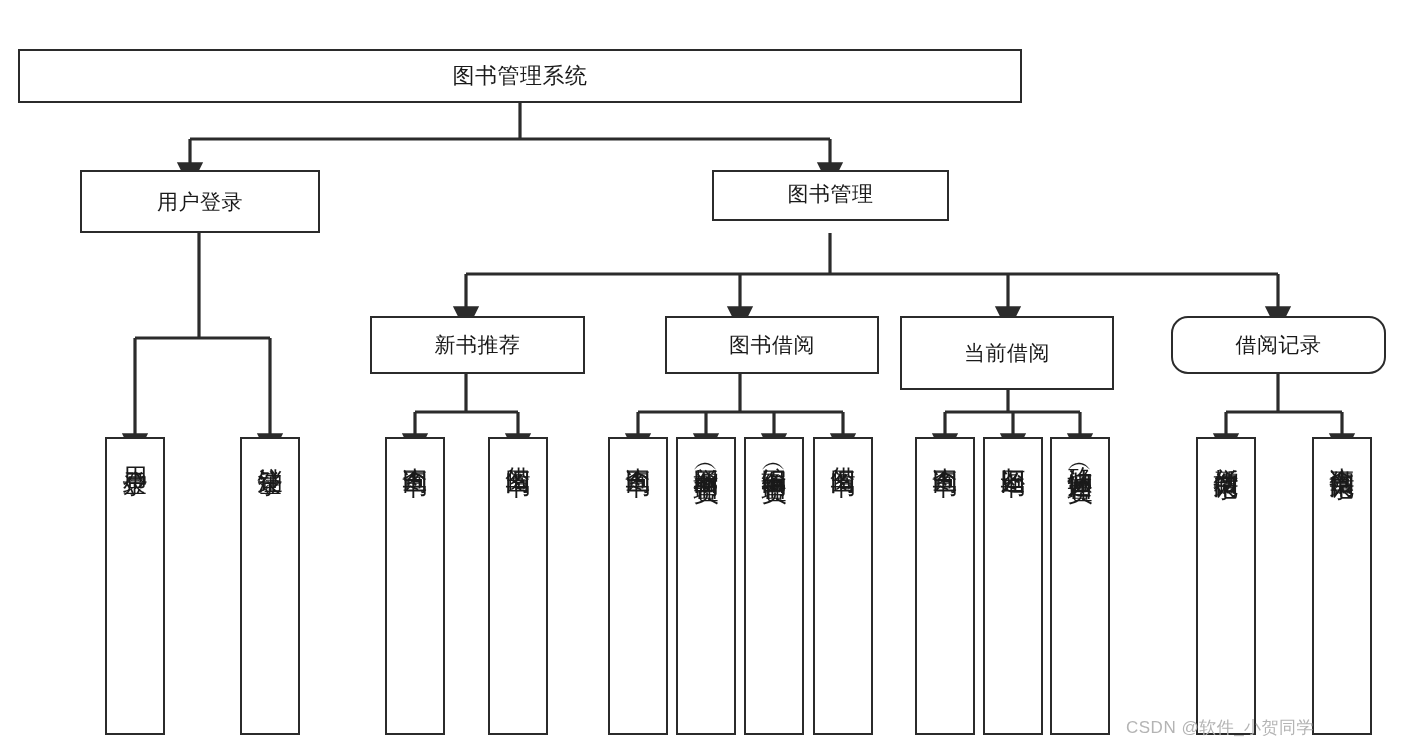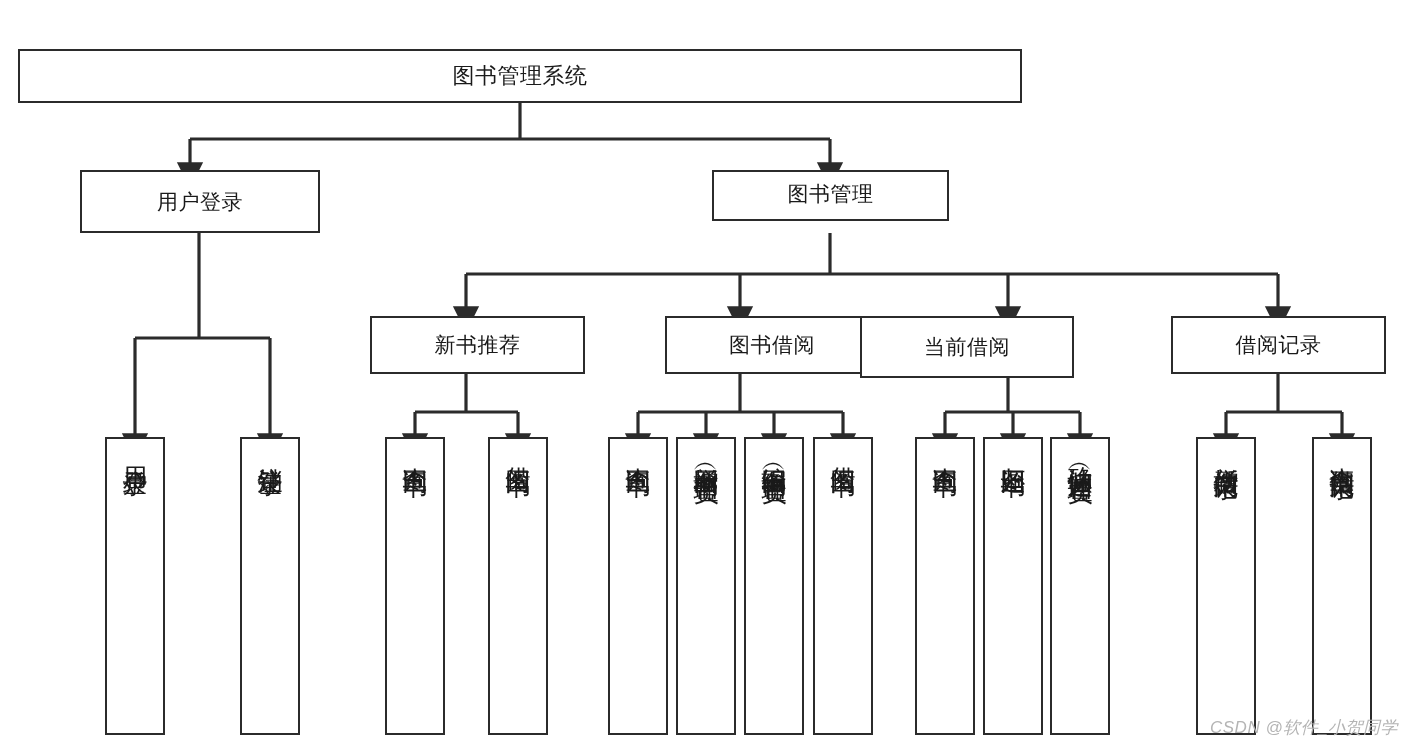--- a/index.html
+++ b/index.html
@@ -131,24 +131,24 @@
   <div class="node horiz" style="left:712px; top:170px; width:237px; height:51px;font-family:Liberation Mono, monospace;">
     <span class="node-label">图书管理</span>
   </div>
 
   <div class="node horiz" style="left:370px; top:316px; width:215px; height:58px;">
     <span class="node-label">新书推荐</span>
   </div>
   <div class="node horiz" style="left:665px; top:316px; width:214px; height:58px;">
     <span class="node-label">图书借阅</span>
   </div>
-  <div class="node horiz" style="left:860px; top:316px; width:214px; height:62px;">
+  <div class="node horiz" style="left:900px; top:316px; width:214px; height:74px;">
     <span class="node-label">当前借阅</span>
   </div>
-  <div class="node horiz" style="left:1171px; top:316px; width:215px; height:58px;">
+  <div class="node horiz" style="left:1171px; top:316px; width:215px; height:58px;border-radius:17px;">
     <span class="node-label">借阅记录</span>
   </div>
 
   <div class="node vert" style="left:105px; top:437px; width:60px; height:298px;">
     <span class="node-label">用户登录</span>
   </div>
   <div class="node vert" style="left:240px; top:437px; width:60px; height:298px;">
     <span class="node-label">注销登录</span>
   </div>
 
@@ -182,15 +182,15 @@
     <span class="node-label">确认归还（管理员）</span>
   </div>
 
   <div class="node vert" style="left:1196px; top:437px; width:60px; height:298px;">
     <span class="node-label">新增借阅记录</span>
   </div>
   <div class="node vert" style="left:1312px; top:437px; width:60px; height:298px;">
     <span class="node-label">查询借阅记录</span>
   </div>
 
-  <div class="watermark" style="left:1210px; top:716px;font-style:italic;">CSDN @软件_小贺同学</div>
+  <div class="watermark" style="left:1126px; top:716px;">CSDN @软件_小贺同学</div>
 
 </div>
 
 </body></html>

